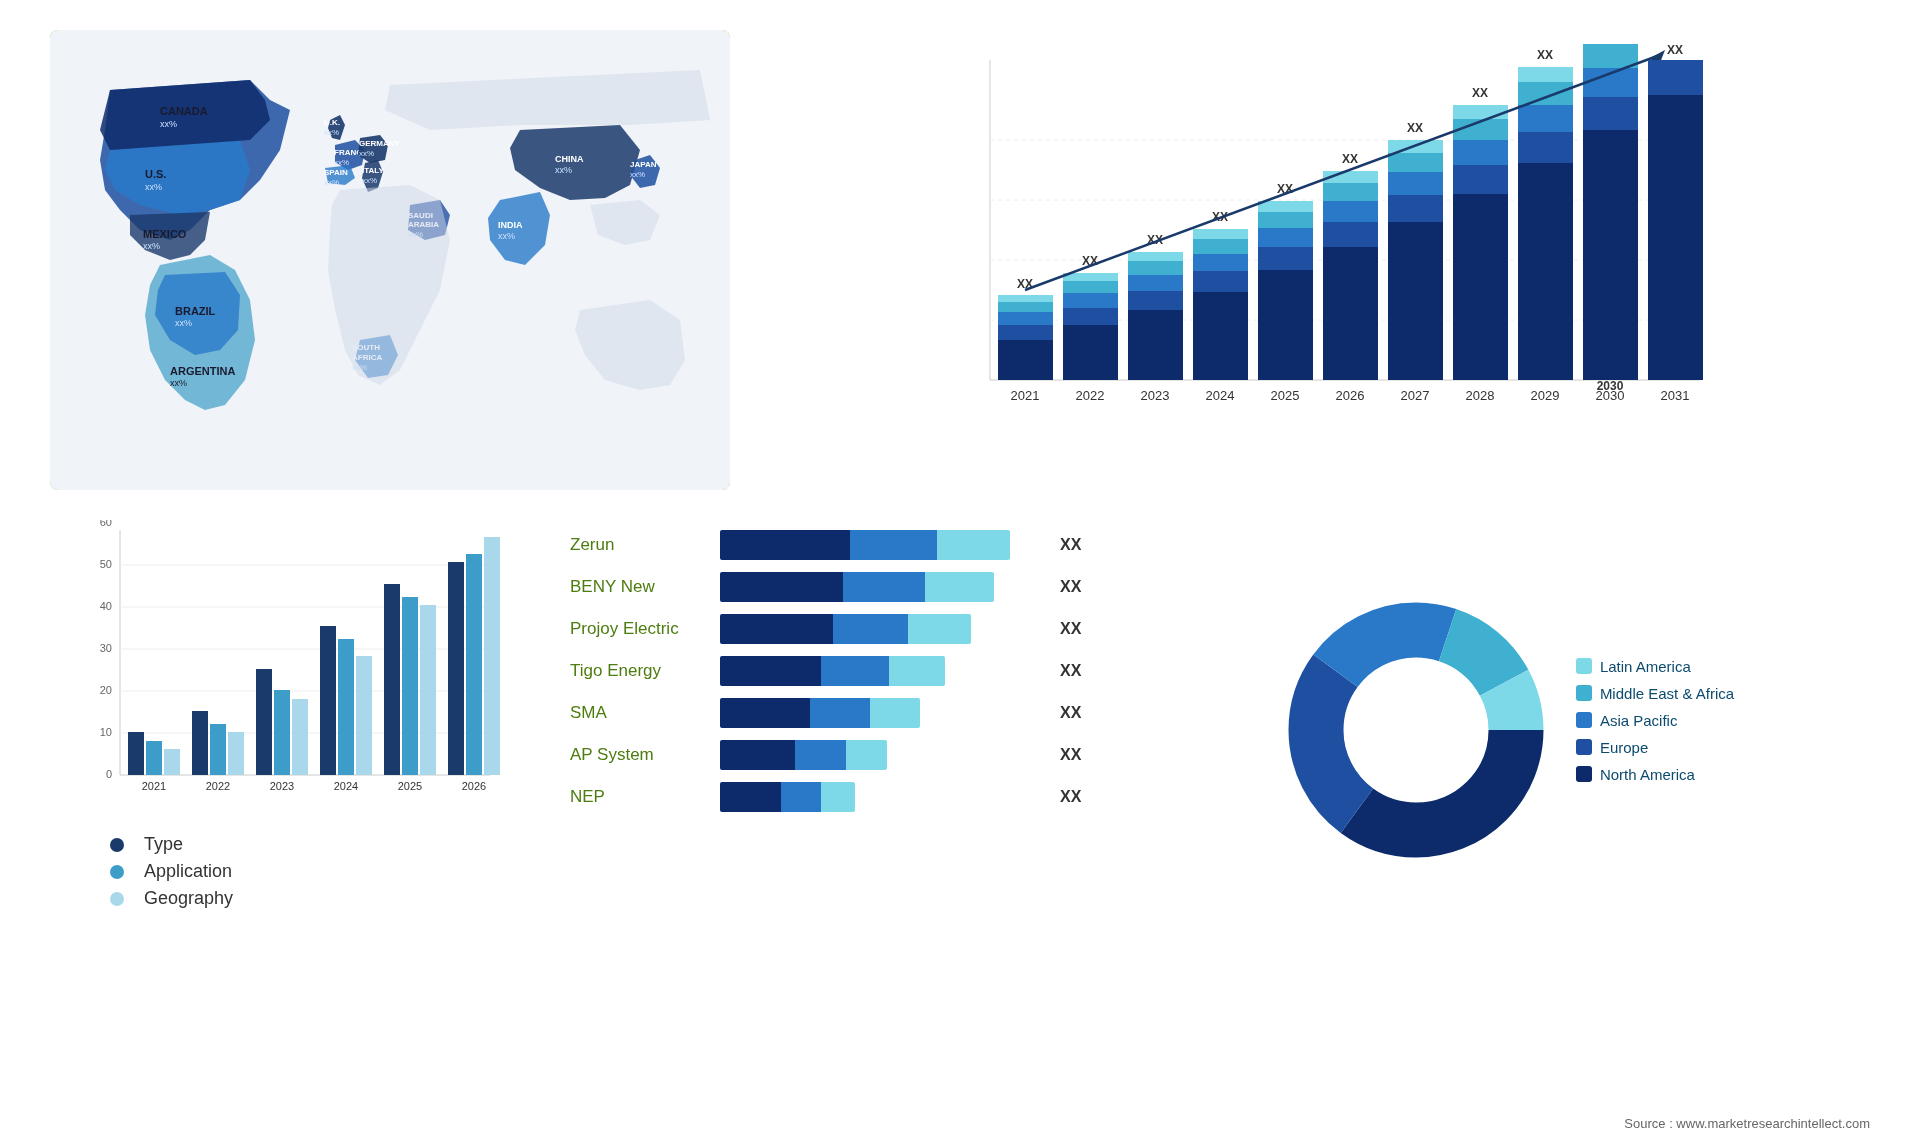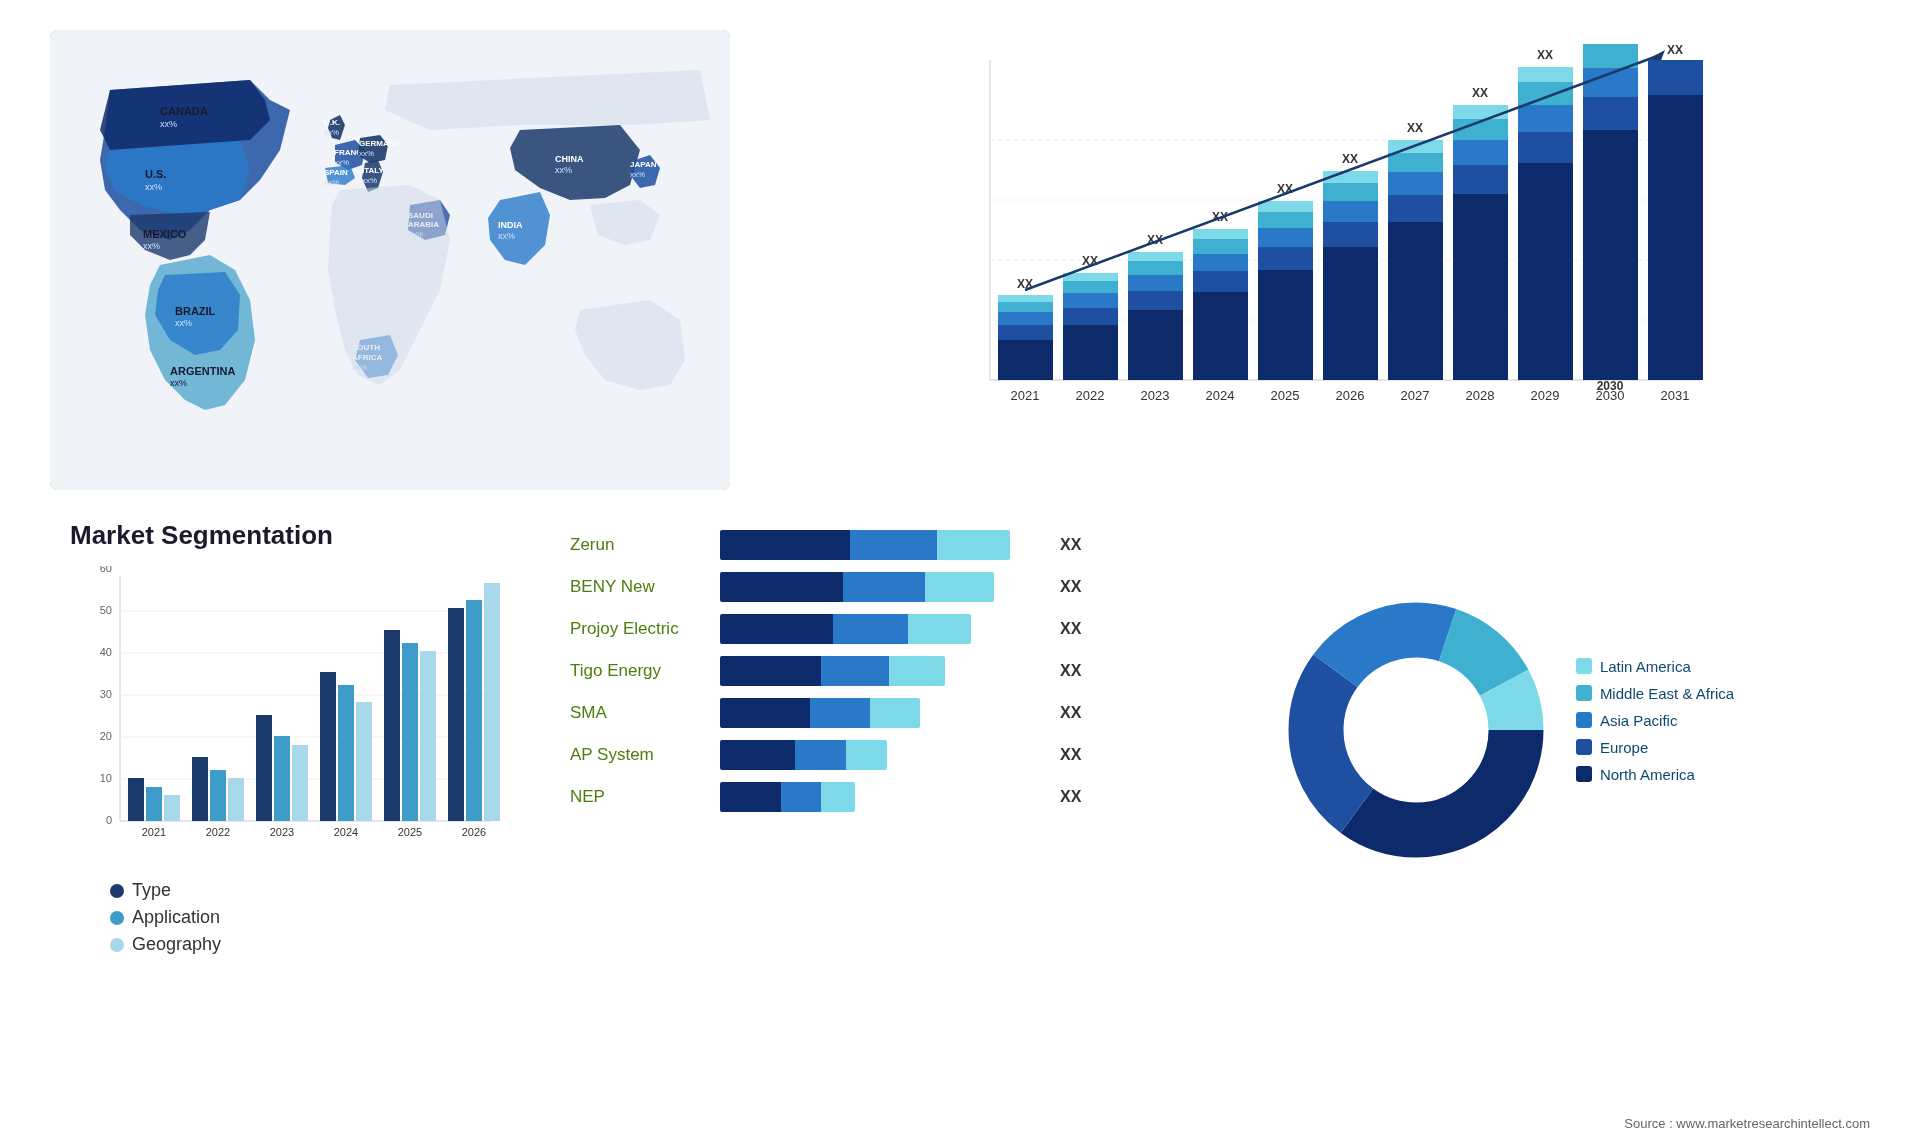--- a/index.html
+++ b/index.html
@@ -99,21 +99,21 @@
     .seg-legend {
       display: flex;
       flex-direction: column;
       gap: 6px;
       margin-top: 10px;
       padding-left: 40px;
     }
     .seg-legend-item {
       display: flex;
       align-items: center;
-      gap: 8px;
+      gap: 20px;
       font-size: 18px;
       color: #333;
     }
     .legend-dot {
       width: 14px;
       height: 14px;
       border-radius: 50%;
       flex-shrink: 0;
     }
 
@@ -407,21 +407,20 @@
         <rect x="708" y="55" width="55" height="285" fill="#0d2b6b"></rect>
         <rect x="708" y="20" width="55" height="35" fill="#1e4fa0"></rect>
         <text x="735" y="14" text-anchor="middle" font-size="12" fill="#333" font-weight="600">XX</text>
       </svg>
     </div>
   </div>
 
   <div class="bottom-section">
 
     <div class="segmentation-section">
-      <h2 class="section-title">Market Segmentation</h2>
       <svg width="440" height="300" viewBox="0 0 440 300">
 
         <line x1="50" y1="10" x2="50" y2="255" stroke="#ccc" stroke-width="1"></line>
 
         <line x1="50" y1="255" x2="420" y2="255" stroke="#ccc" stroke-width="1"></line>
 
         <text x="42" y="258" text-anchor="end" font-size="11" fill="#666">0</text>
         <text x="42" y="216" text-anchor="end" font-size="11" fill="#666">10</text>
         <text x="42" y="174" text-anchor="end" font-size="11" fill="#666">20</text>
         <text x="42" y="132" text-anchor="end" font-size="11" fill="#666">30</text>

